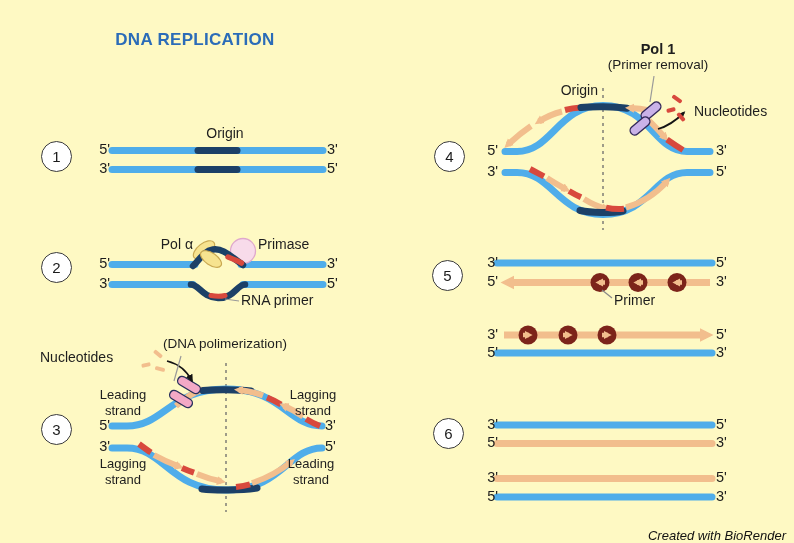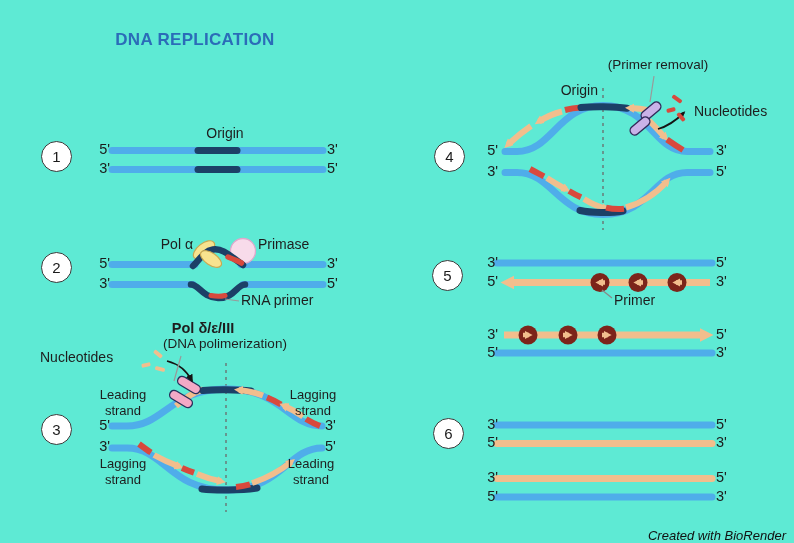--- a/index.html
+++ b/index.html
@@ -1,16 +1,16 @@
 <!DOCTYPE html>
 <html><head>
 <meta charset="utf-8">
 <style>
   html,body{margin:0;padding:0;background:#fff;}
-  #stage{position:relative;width:794px;height:543px;background:#5eead4;
+  #stage{position:relative;width:794px;height:543px;background:#fef9c3;
          font-family:"Liberation Sans",sans-serif;overflow:hidden;}
   #art{position:absolute;left:0;top:0;}
   .lbl{position:absolute;color:#1e1e1e;font-size:14px;line-height:1.25;white-space:nowrap;}
   .ctr{text-align:center;white-space:normal;}
   .ra{text-align:right;}
   .bold{font-weight:bold;}
   .small{font-size:13px;}
   .end{position:absolute;font-size:14.5px;color:#1b1b1b;width:26px;white-space:nowrap;}
   .circle{position:absolute;width:31px;height:31px;border:1.6px solid #3a3a3a;border-radius:50%;
           background:#fff;display:flex;align-items:center;justify-content:center;
@@ -182,32 +182,32 @@
   <div class="lbl ra" style="left:139px;top:236px;width:54px;">Pol α</div>
   <div class="lbl" style="left:258px;top:236px;">Primase</div>
   <div class="lbl" style="left:241px;top:292px;">RNA primer</div>
   <div class="end ra" style="left:84px;top:255px;">5'</div>
   <div class="end" style="left:327px;top:255px;">3'</div>
   <div class="end ra" style="left:84px;top:275px;">3'</div>
   <div class="end" style="left:327px;top:275px;">5'</div>
 
   <div class="circle" style="left:41px;top:414px;">3</div>
   <div class="lbl" style="left:40px;top:349px;">Nucleotides</div>
-  <div class="lbl ctr bold" style="left:128px;top:319px;width:150px;font-size:14.5px;">Pol δ/ε/III</div>
   <div class="lbl ctr" style="left:130px;top:336px;width:190px;font-size:13.5px;">(DNA polimerization)</div>
   <div class="lbl ctr small" style="left:93px;top:387px;width:60px;">Leading strand</div>
   <div class="lbl ctr small" style="left:283px;top:387px;width:60px;">Lagging strand</div>
   <div class="lbl ctr small" style="left:93px;top:456px;width:60px;">Lagging strand</div>
   <div class="lbl ctr small" style="left:281px;top:456px;width:60px;">Leading strand</div>
   <div class="end ra" style="left:84px;top:417px;">5'</div>
   <div class="end" style="left:325px;top:417px;">3'</div>
   <div class="end ra" style="left:84px;top:438px;">3'</div>
   <div class="end" style="left:325px;top:438px;">5'</div>
 
   <div class="circle" style="left:434px;top:141px;">4</div>
+  <div class="lbl ctr bold" style="left:608px;top:40px;width:100px;font-size:14.5px;">Pol 1</div>
   <div class="lbl ctr" style="left:594px;top:57px;width:128px;font-size:13.5px;">(Primer removal)</div>
   <div class="lbl ra" style="left:548px;top:82px;width:50px;">Origin</div>
   <div class="lbl" style="left:694px;top:103px;">Nucleotides</div>
   <div class="end ra" style="left:472px;top:142px;">5'</div>
   <div class="end" style="left:716px;top:142px;">3'</div>
   <div class="end ra" style="left:472px;top:163px;">3'</div>
   <div class="end" style="left:716px;top:163px;">5'</div>
 
   <div class="circle" style="left:432px;top:260px;">5</div>
   <div class="end ra" style="left:472px;top:254px;">3'</div>

